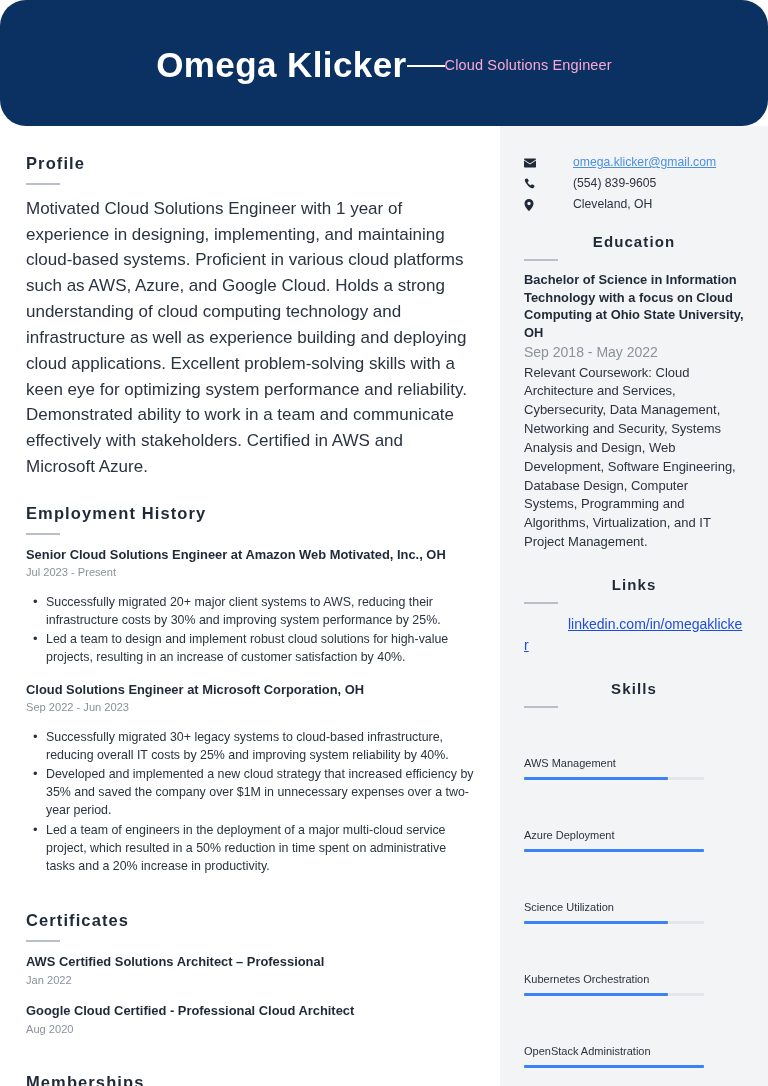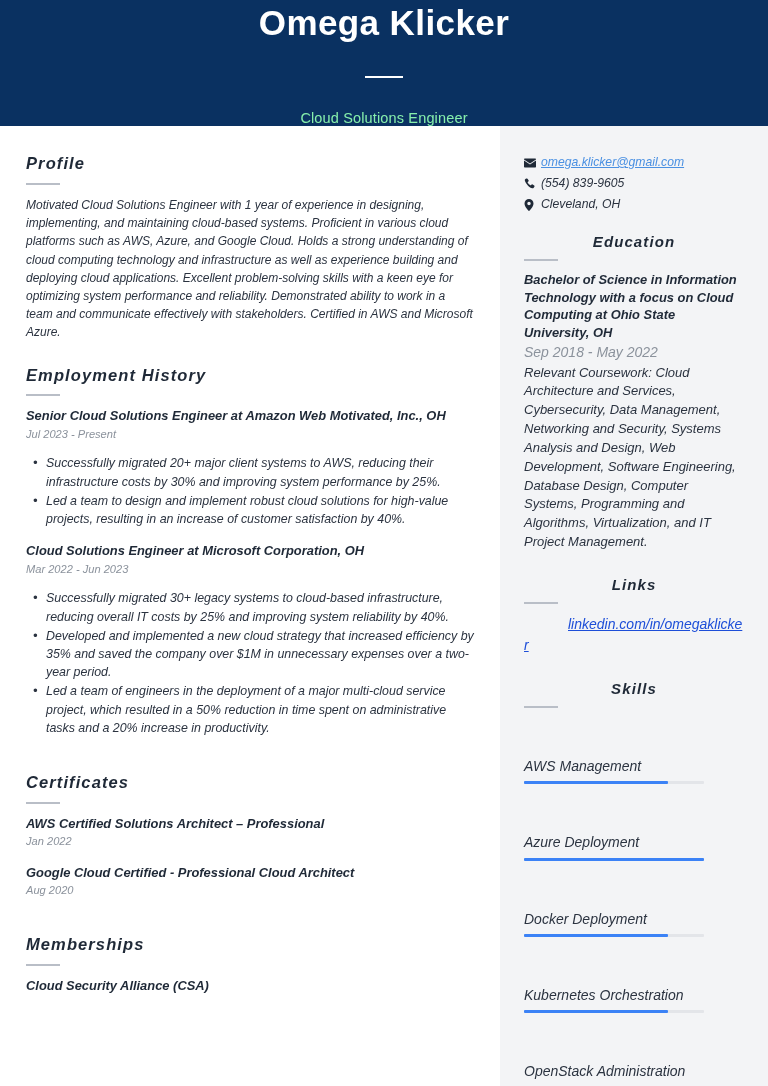--- a/index.html
+++ b/index.html
@@ -11,47 +11,48 @@
     -webkit-font-smoothing: antialiased;
   }
   .page { width: 768px; height: 1086px; position: relative; overflow: hidden; background:#fff; }
 
   
   .header {
     width: 768px;
     height: 126px;
     background: #0a3161;
     display: flex;
-    flex-direction: column;
+    flex-direction: row;
     align-items: center;
-    justify-content: space-between;
+    justify-content: center;
     padding-top: 4px;
+    border-radius: 26px;
   }
   .header-name {
     color: #ffffff;
     font-size: 35px;
     font-weight: 700;
     letter-spacing: 0.4px;
     line-height: 1.1;
   }
   .header-rule {
     width: 38px;
     height: 2px;
     background: #ffffff;
     margin: 9px 0 8px 0;
   }
   .header-title {
-    color: #86efac;
+    color: #f9a8d4;
     font-size: 14.5px;
     font-weight: 400;
     letter-spacing: 0.15px;
   }
 
   
-  .body { display: flex; width: 768px; height: 960px; align-items: stretch; font-style: italic; }
+  .body { display: flex; width: 768px; height: 960px; align-items: stretch; }
   .col-main {
     width: 500px;
     background: #ffffff;
     padding: 28px 26px 0 26px;
   }
   .col-side {
     width: 268px;
     background: #f3f4f6;
     padding: 28px 24px 0 24px;
   }
@@ -69,21 +70,21 @@
     width: 34px;
     height: 2px;
     background: #b9bec7;
     margin: 9px 0 11px 0;
   }
   .side .sec-title { font-size: 15px; letter-spacing: 1.1px; text-align: center; }
   .side .sec-rule { margin: 8px 0 10px 0; }
 
   
   .para {
-    font-size: 12px;
+    font-size: 17px;
     line-height: 1.52;
     color: #2b3340;
   }
 
   
   .entry { margin-bottom: 14px; }
   .entry-title {
     font-size: 12.9px;
     font-weight: 700;
     color: #1f2937;
@@ -116,20 +117,21 @@
 
   
   .contact { margin-bottom: 20px; }
   .contact-row {
     display: flex;
     align-items: center;
     margin-bottom: 4px;
     font-size: 12.2px;
     color: #2b3340;
     line-height: 1.4;
+    gap: 32px;
   }
   .contact-icon {
     width: 17px;
     min-width: 17px;
     display: inline-flex;
     align-items: center;
     justify-content: flex-start;
     color: #1f2937;
   }
   .contact-icon svg { display: block; }
@@ -164,21 +166,21 @@
     color: #1d4ed8;
     text-decoration: underline;
     line-height: 1.5;
     word-break: break-all;
     padding-left: 44px;
   }
 
   
   .skill { margin-bottom: 8px; }
   .skill-label {
-    font-size: 14px;
+    font-size: 11px;
     color: #2b3340;
     line-height: 1.45;
     margin-bottom: 5px;
     margin-top: 48px;
   }
   .skill-track {
     width: 180px;
     height: 3px;
     background: #e3e5e9;
     position: relative;
@@ -222,21 +224,21 @@
           <div class="entry-title">Senior Cloud Solutions Engineer at Amazon Web Motivated, Inc., OH</div>
           <div class="entry-date">Jul 2023 - Present</div>
           <ul class="bullets">
             <li>Successfully migrated 20+ major client systems to AWS, reducing their infrastructure costs by 30% and improving system performance by 25%.</li>
             <li>Led a team to design and implement robust cloud solutions for high-value projects, resulting in an increase of customer satisfaction by 40%.</li>
           </ul>
         </div>
 
         <div class="entry">
           <div class="entry-title">Cloud Solutions Engineer at Microsoft Corporation, OH</div>
-          <div class="entry-date">Mar 2022 - Jun 2023</div>
+          <div class="entry-date">Sep 2022 - Jun 2023</div>
           <ul class="bullets">
             <li>Successfully migrated 30+ legacy systems to cloud-based infrastructure, reducing overall IT costs by 25% and improving system reliability by 40%.</li>
             <li>Developed and implemented a new cloud strategy that increased efficiency by 35% and saved the company over $1M in unnecessary expenses over a two-year period.</li>
             <li>Led a team of engineers in the deployment of a major multi-cloud service project, which resulted in a 50% reduction in time spent on administrative tasks and a 20% increase in productivity.</li>
           </ul>
         </div>
       </div>
 
       <div class="sec-gap"></div>
 
@@ -328,21 +330,21 @@
             <div class="skill-fill" style="width: 80%;"></div>
           </div>
         </div>
         <div class="skill">
           <div class="skill-label">Azure Deployment</div>
           <div class="skill-track">
             <div class="skill-fill" style="width: 100%;"></div>
           </div>
         </div>
         <div class="skill">
-          <div class="skill-label">Docker Deployment</div>
+          <div class="skill-label">Science Utilization</div>
           <div class="skill-track">
             <div class="skill-fill" style="width: 80%;"></div>
           </div>
         </div>
         <div class="skill">
           <div class="skill-label">Kubernetes Orchestration</div>
           <div class="skill-track">
             <div class="skill-fill" style="width: 80%;"></div>
           </div>
         </div>

